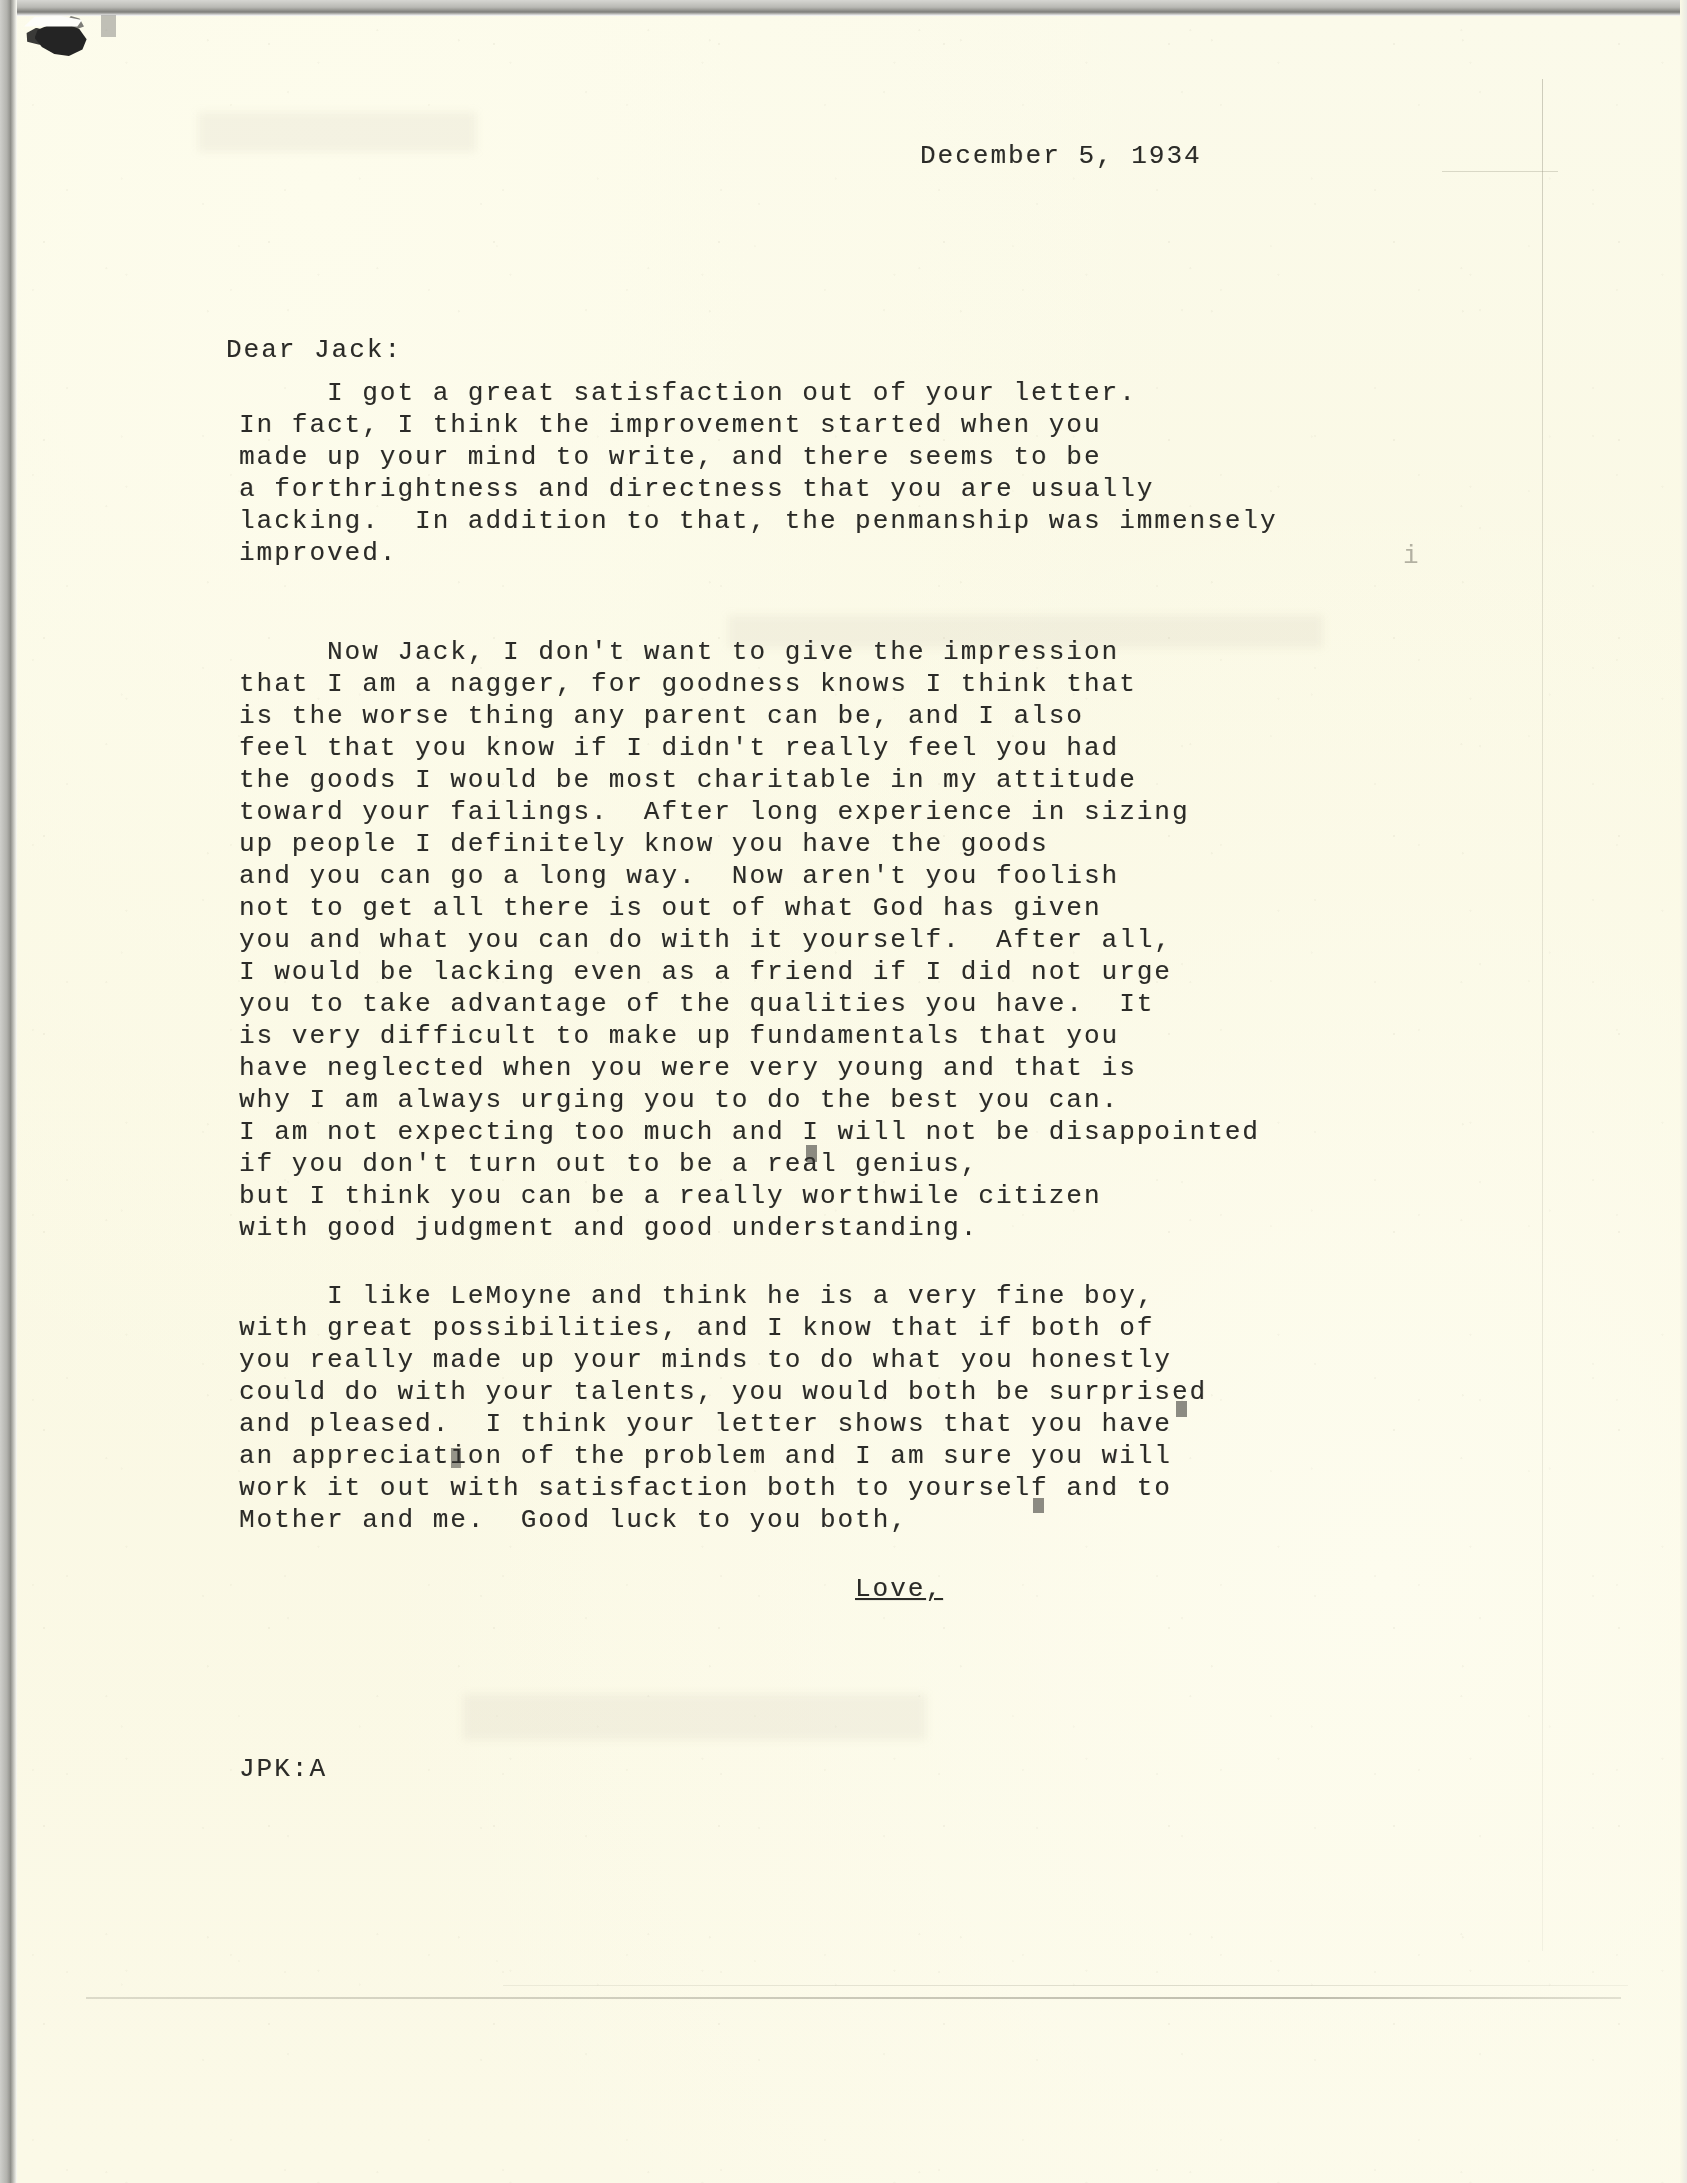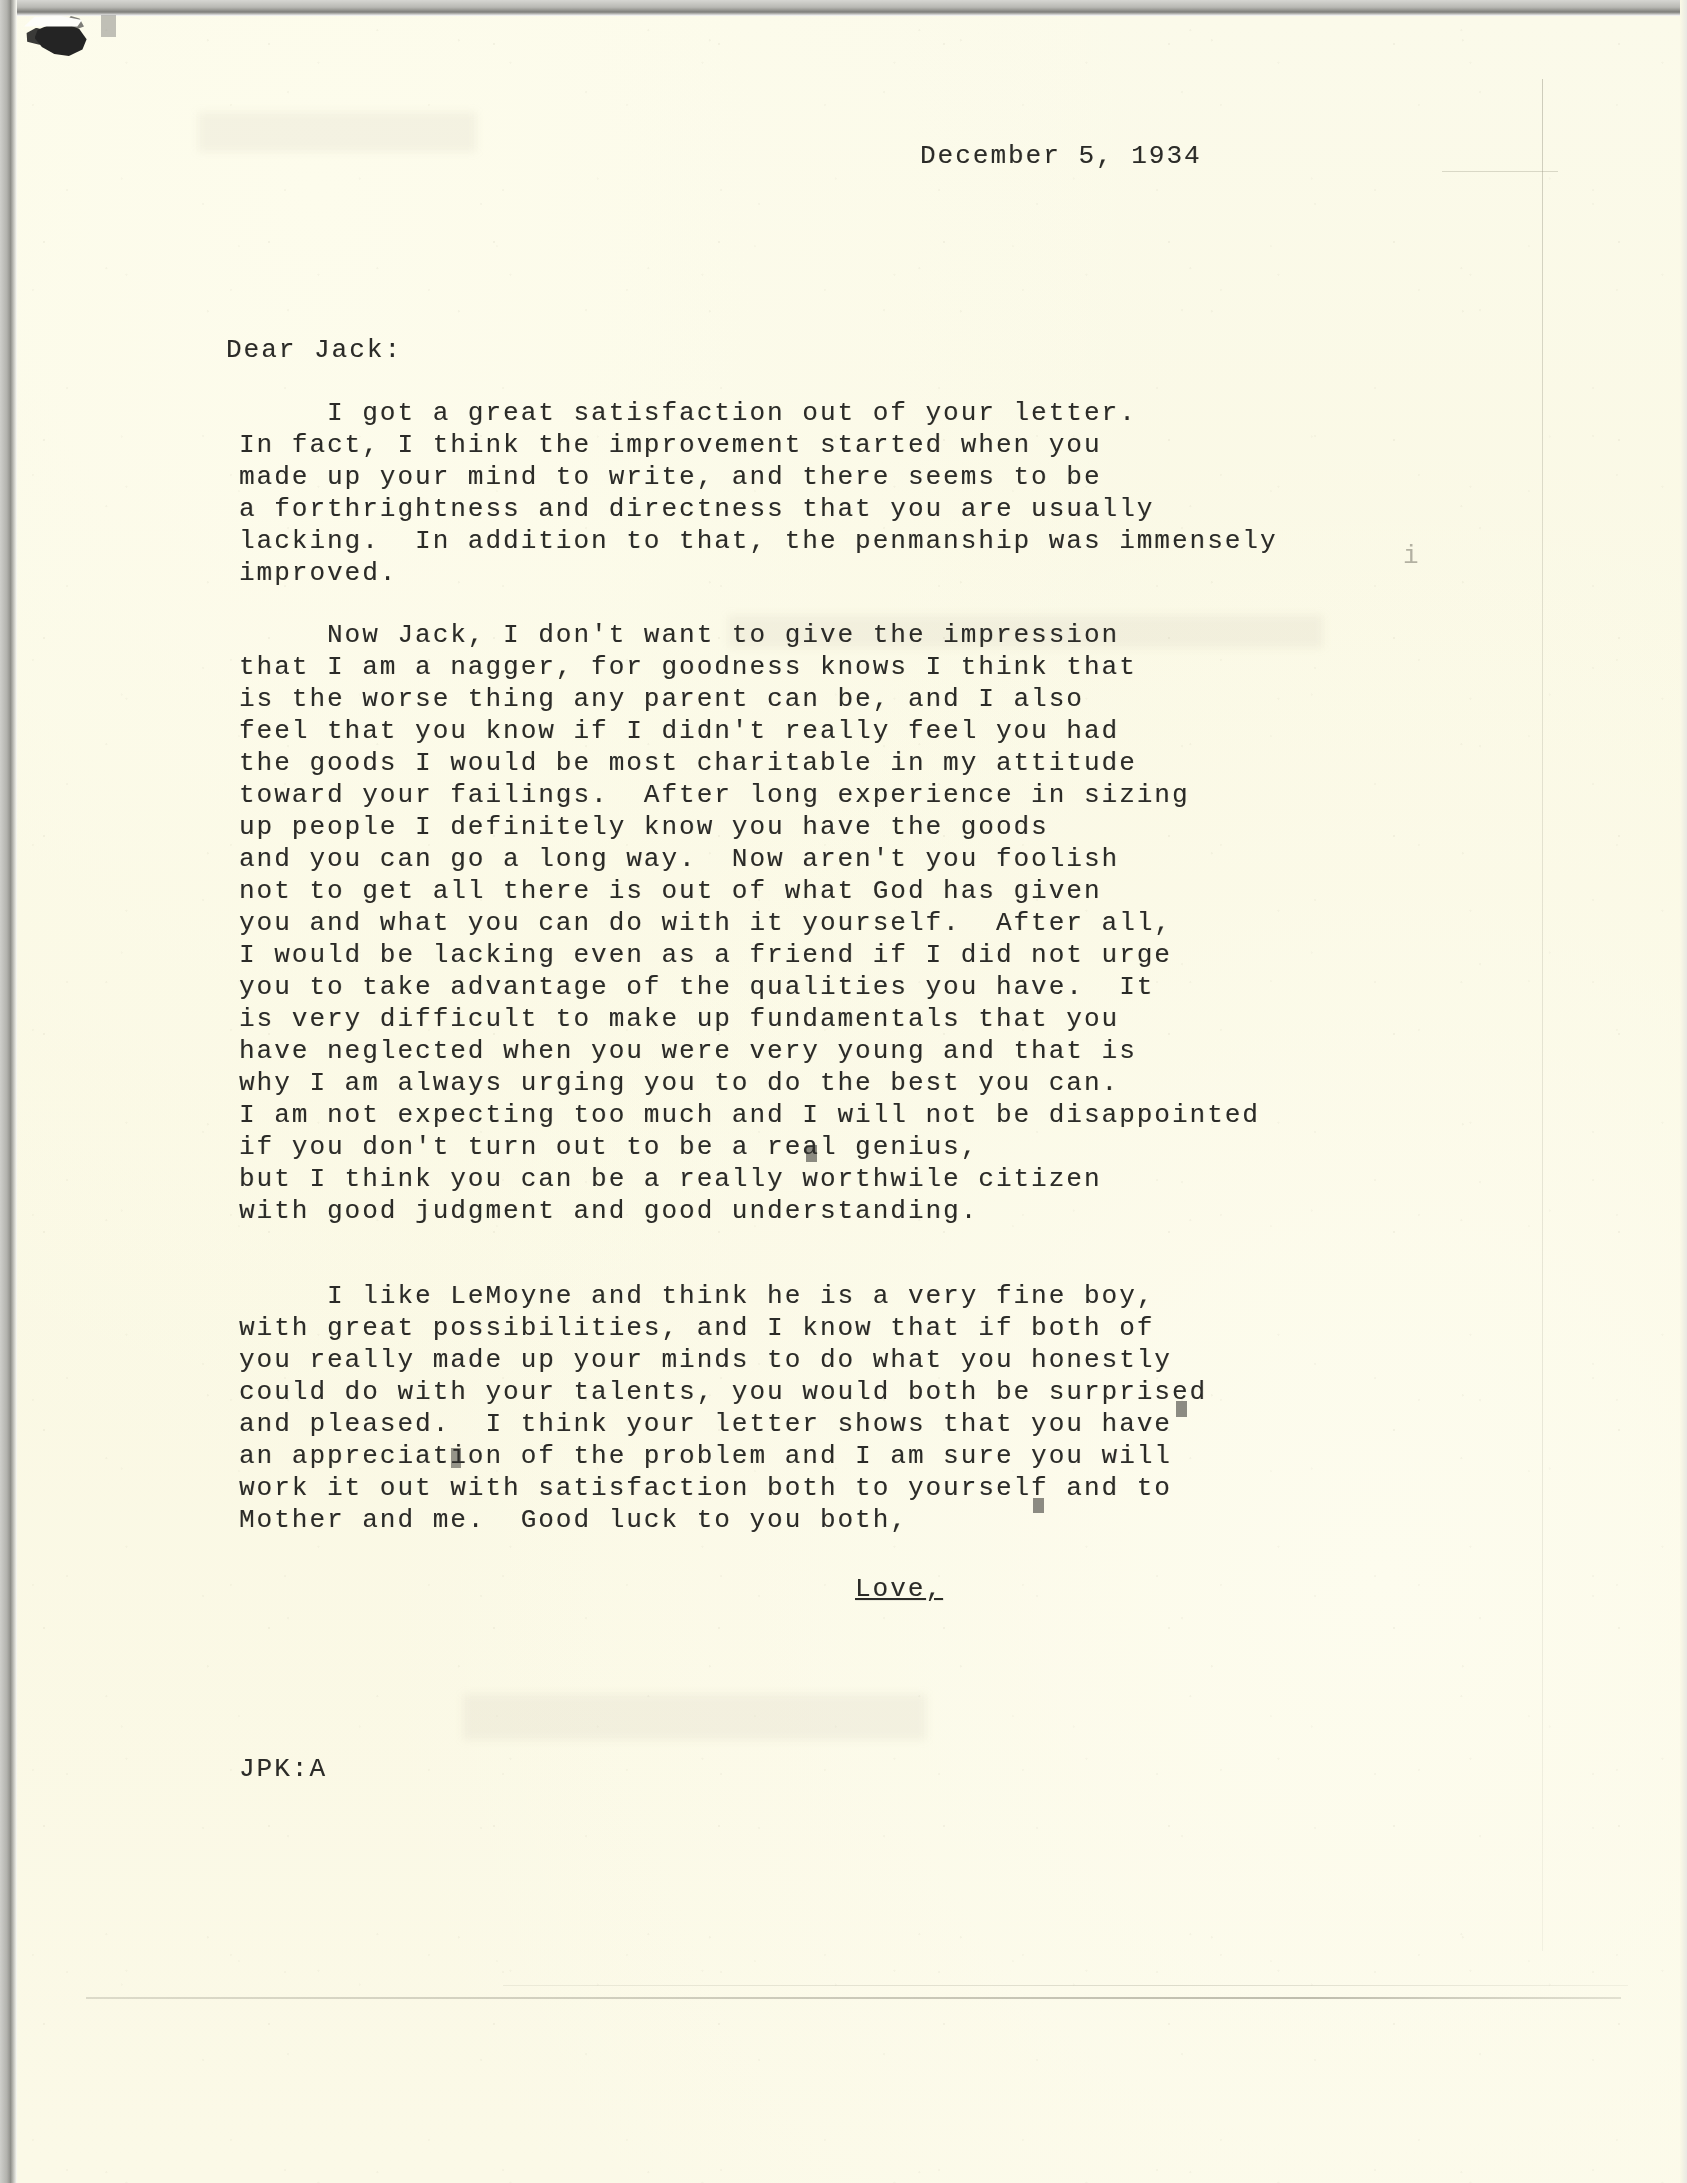--- a/index.html
+++ b/index.html
@@ -157,22 +157,22 @@
     font-family: "Liberation Mono", "DejaVu Sans Mono", monospace;
     font-size: 26px;
     line-height: 32px;
     letter-spacing: 2px;
     white-space: pre;
     text-shadow: 0.4px 0.3px 0 rgba(60,58,50,.30);
   }
 
   #date-line      { left: 920px; top: 140px; }
   #salutation     { left: 226px;  top: 334px; }
-  #para-1         { left: 239px;  top: 397px; }
-  #para-2         { left: 239px;  top: 619px; }
+  #para-1         { left: 239px;  top: 377px; }
+  #para-2         { left: 239px;  top: 636px; }
   #para-3         { left: 239px;  top: 1280px; }
   #closing        { left: 855px; top: 1573px; text-decoration: underline; }
   #initials       { left: 239px;  top: 1753px; }
 
   
   .edge-glyph {
     position: absolute;
     left: 1403px;
     top: 541px;
     font-family: "Liberation Mono", "DejaVu Sans Mono", monospace;

